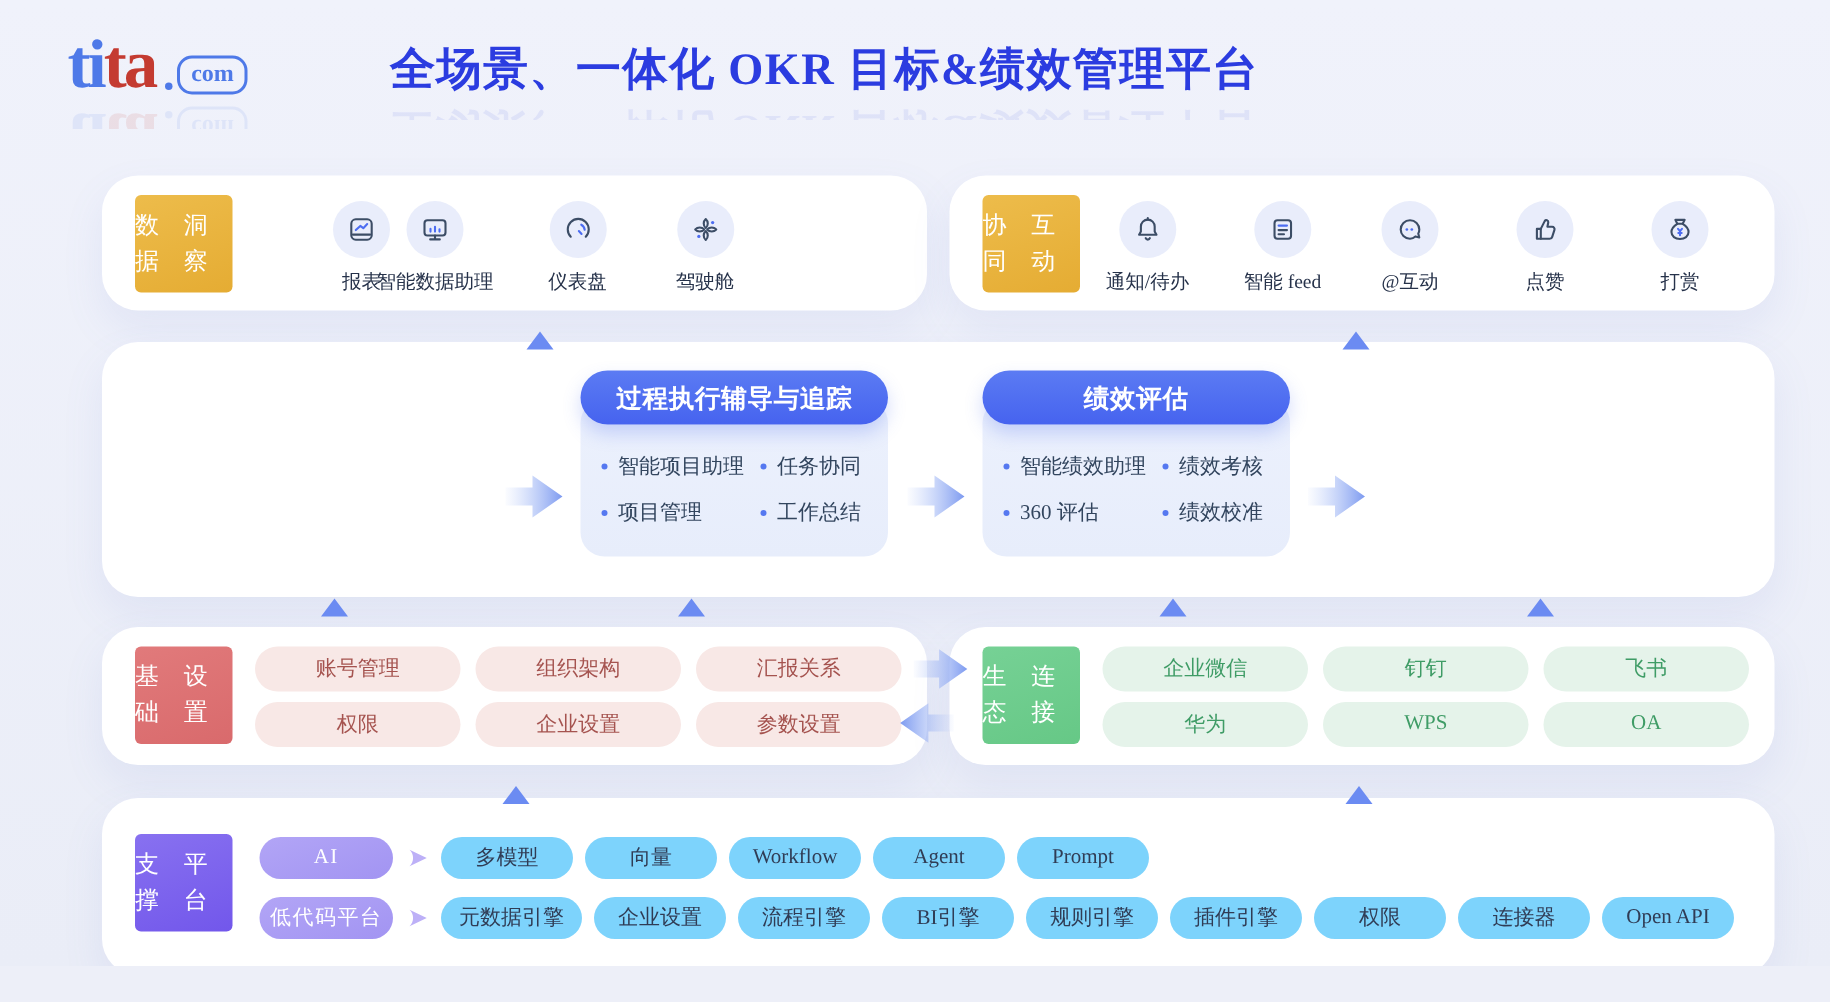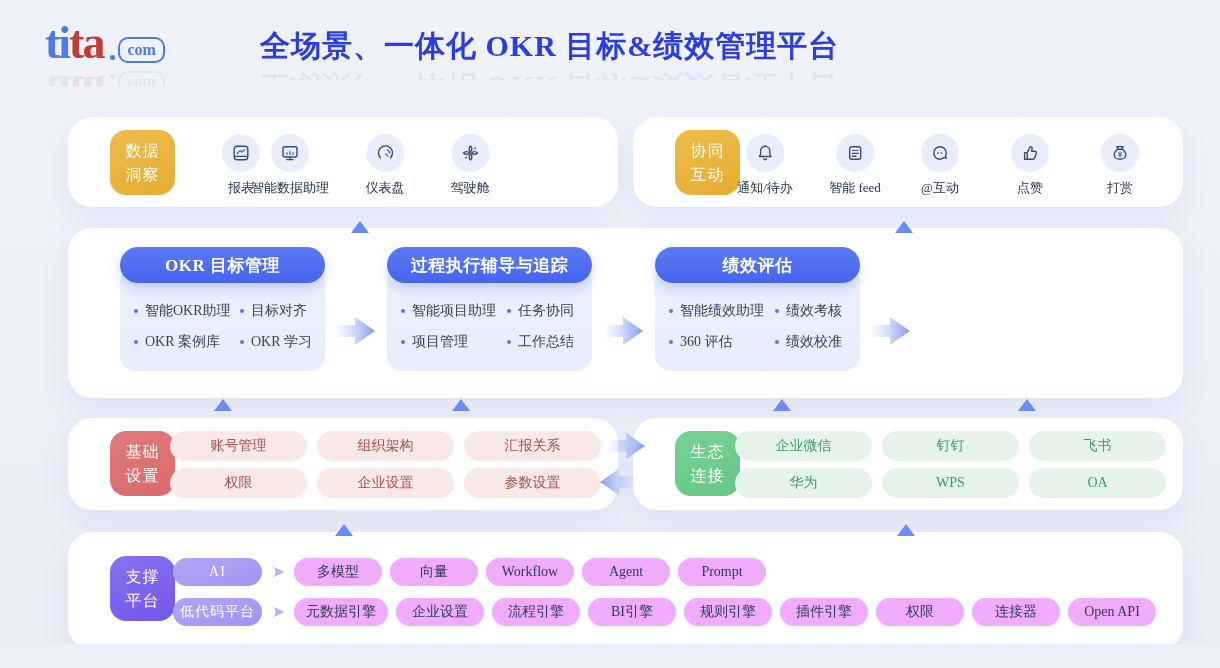--- a/index.html
+++ b/index.html
@@ -15,23 +15,23 @@
   .lg-com{font-size:16px;font-weight:bold;color:#4E79E8;border:2.5px solid #4E79E8;border-radius:10px;padding:1px 7px 2px;margin-bottom:3px;line-height:1.2;}
   .page-title{position:absolute;left:260px;top:26px;font-size:30px;font-weight:bold;color:#2B3CE0;letter-spacing:1px;white-space:nowrap;}
   .mirror{overflow:hidden;opacity:.10;pointer-events:none;}
   .mirror .logo-inner,.mirror-title-inner{transform:scaleY(-1);}
   .mirror-logo{position:absolute;left:45px;top:68px;height:18px;width:260px;}
   .mirror-title{position:absolute;left:260px;top:66px;height:14px;opacity:.08;overflow:hidden;pointer-events:none;}
   .mirror-title-inner{font-size:30px;font-weight:bold;color:#2B3CE0;letter-spacing:1px;white-space:nowrap;}
 
   
   .card{position:absolute;background:#fff;border-radius:24px;box-shadow:0 12px 28px rgba(110,130,205,.10);}
-  .badge{position:absolute;left:22px;top:13px;width:65px;height:65px;border-radius:16px;color:#fff;
-         display:flex;flex-direction:column;align-items:center;justify-content:center;
-         font-size:16px;line-height:1.45;letter-spacing:1px;font-weight:500;margin-left:20px;}
+  .badge{position:absolute;left:22px;top:13px;width:65px;height:65px;border-radius:4px;color:#fff;
+         display:flex;flex-direction:row;align-items:center;justify-content:center;
+         font-size:16px;line-height:1.45;letter-spacing:1px;font-weight:500;}
   .badge-yellow{background:linear-gradient(160deg,#EDBC4B,#E5AC33);}
   .badge-red{background:linear-gradient(160deg,#E17A7B,#D96A6C);}
   .badge-green{background:linear-gradient(160deg,#76D195,#66C886);}
   .badge-purple{background:linear-gradient(160deg,#8871F0,#7257EB);}
 
   
   .tc-item{position:absolute;top:17px;transform:translateX(-50%);display:flex;flex-direction:column;align-items:center;gap:7px;white-space:nowrap;}
   .icon-circle{width:38px;height:38px;border-radius:50%;background:#E9EDFB;display:flex;align-items:center;justify-content:center;}
   .icon-circle svg{stroke:#3C4D66;fill:none;stroke-width:1.4;stroke-linecap:round;stroke-linejoin:round;}
   .icon-circle svg .acc{stroke:#4D6DF1;}
@@ -51,21 +51,21 @@
   
   .pill-grid{position:absolute;left:102px;top:13px;display:grid;grid-template-columns:repeat(3,137px);gap:7px 10px;}
   .pill{height:30px;border-radius:16px;display:flex;align-items:center;justify-content:center;font-size:14px;white-space:nowrap;}
   .pill-pink{background:#F8E8E6;color:#A5534F;}
   .pill-green{background:#E5F3EA;color:#3F9C66;}
 
   
   .plat-row{position:absolute;left:105px;display:flex;align-items:center;gap:8px;}
   .plat-tag{width:89px;height:28px;flex:none;border-radius:14px;background:linear-gradient(160deg,#B2A5F6,#A294F2);
             color:#fff;font-size:14px;letter-spacing:1px;display:flex;align-items:center;justify-content:center;}
-  .plat-pill{min-width:88px;height:28px;padding:0 12px;box-sizing:border-box;border-radius:14px;background:#f0abfc;
+  .plat-pill{min-width:88px;height:28px;padding:0 12px;box-sizing:border-box;border-radius:14px;background:#7dd3fc;
              color:#303C55;font-size:14px;display:flex;align-items:center;justify-content:center;white-space:nowrap;}
   .mini-arrow{flex:none;display:flex;align-items:center;}
 
   
   .up-arrow{position:absolute;width:18px;height:27px;z-index:5;}
   .up-arrow .head{width:0;height:0;margin:0 auto;border-left:9px solid transparent;border-right:9px solid transparent;border-bottom:12px solid #6B8BF2;}
   .up-arrow .stem{width:8px;height:15px;margin:-1px auto 0;background:linear-gradient(180deg,#6B8BF2,rgba(107,139,242,0));}
   .flow-arrow{position:absolute;z-index:5;}
   .flow-left{transform:scaleX(-1);}
 </style>
@@ -205,41 +205,20 @@
             <path d="M8.2 6.2h3.6c2.5 1.5 3.9 3.5 3.9 5.5 0 2.8-2.5 4.6-5.7 4.6s-5.7-1.8-5.7-4.6c0-2 1.4-4 3.9-5.5Z"></path>
             <path class="acc" d="M8.7 9.6l1.3 1.5 1.3-1.5M10 11.4v2.4M8.9 12.3h2.2"></path>
           </svg>
       </div>
       <div class="tc-label">打赏</div>
     </div>
   </div>
 
   <div class="card" style="left:68px;top:228px;width:1115px;height:170px;"></div>
 
-  <div class="pillar" style="left:120px;">
-    <div class="pillar-head">OKR 目标管理</div>
-    <div class="pillar-body">
-      <div class="p-item">
-          <i class="dot"></i>
-          <span>智能OKR助理</span>
-        </div>
-      <div class="p-item">
-          <i class="dot"></i>
-          <span>目标对齐</span>
-        </div>
-      <div class="p-item">
-          <i class="dot"></i>
-          <span>OKR 案例库</span>
-        </div>
-      <div class="p-item">
-          <i class="dot"></i>
-          <span>OKR 学习</span>
-        </div>
-    </div>
-  </div>
 
   <div class="pillar" style="left:387px;">
     <div class="pillar-head">过程执行辅导与追踪</div>
     <div class="pillar-body">
       <div class="p-item">
           <i class="dot"></i>
           <span>智能项目助理</span>
         </div>
       <div class="p-item">
           <i class="dot"></i>

